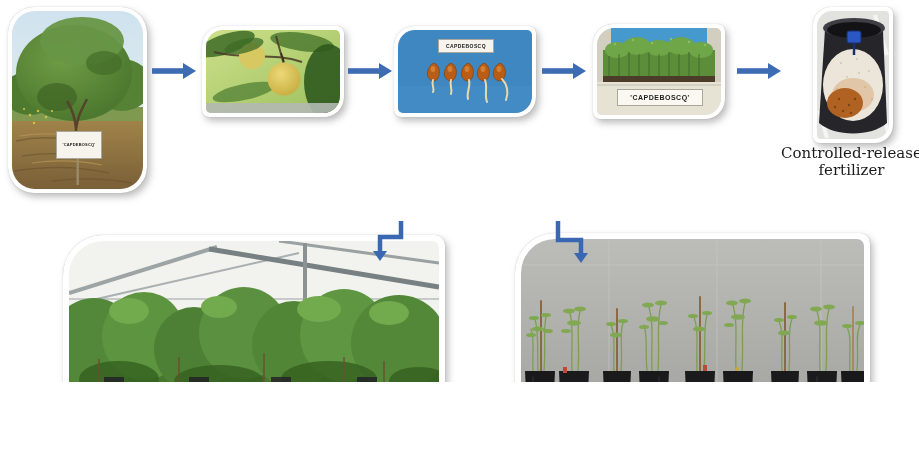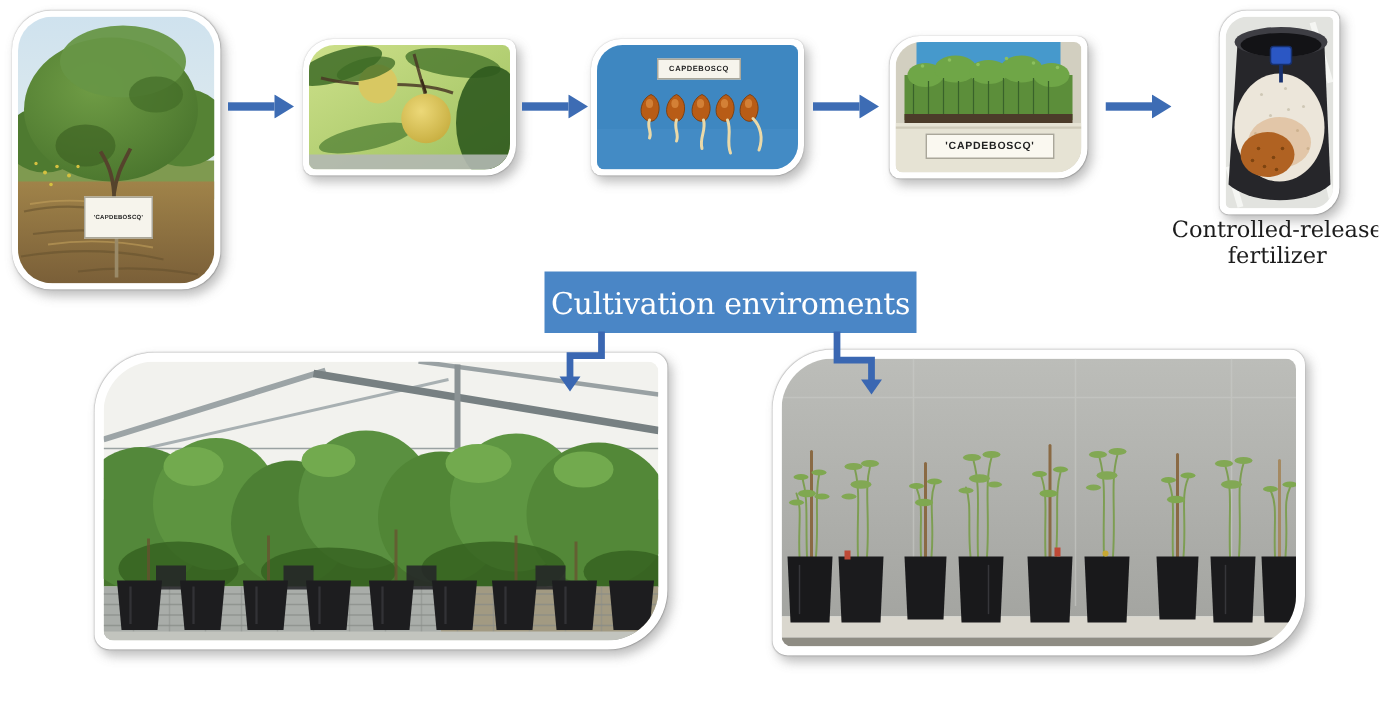--- a/index.html
+++ b/index.html
@@ -1,16 +1,16 @@
 <!DOCTYPE html>
 <html><head>
 <meta charset="utf-8">
 <style>
   html,body{margin:0;padding:0;background:#fff;}
-  .canvas{position:relative;width:919px;height:475px;background:#ffffff;overflow:hidden;
+  .canvas{position:relative;width:919px;height:382px;background:#ffffff;overflow:hidden;
           font-family:"DejaVu Serif","Liberation Serif",serif;}
   
   .photo{position:absolute;background:#ffffff;
          box-shadow:0 0 1px rgba(0,0,0,.28), 3px 4px 7px rgba(100,100,100,.42);}
   .photo-inner{position:absolute;inset:4px;overflow:hidden;}
   .photo-inner svg{position:absolute;inset:0;width:100%;height:100%;display:block;}
   .pad6 .photo-inner{inset:6px;}
   
   .photo-label{position:absolute;display:flex;align-items:center;justify-content:center;
                background:#f6f4ec;border:1px solid #aaa79a;color:#222;
@@ -234,23 +234,20 @@
         </g>
         <rect x="30" y="20" width="14" height="12" rx="2" fill="#2b57c4" stroke="#17306e"></rect>
         <line x1="37" y1="32" x2="37" y2="44" stroke="#17306e" stroke-width="2.5"></line>
       </svg>
     </div>
   </div>
 
   <div class="caption" style="left:780px;top:145px;width:143px;font-size:15px;">Controlled-release
 fertilizer</div>
 
-  <div class="hub">
-    <span>Cultivation enviroments</span>
-  </div>
 
   <svg class="elbows" viewBox="0 0 919 475">
     <g>
       <polyline points="401,221 401,237 380,237 380,252" stroke="#3a67b2" stroke-width="4.5" fill="none"></polyline>
       <polygon points="380,261 373,251 387,251" fill="#3a67b2"></polygon>
     </g>
     <g>
       <polyline points="558,221 558,240 581,240 581,254" stroke="#3a67b2" stroke-width="4.5" fill="none"></polyline>
       <polygon points="581,263 574,253 588,253" fill="#3a67b2"></polygon>
     </g>

